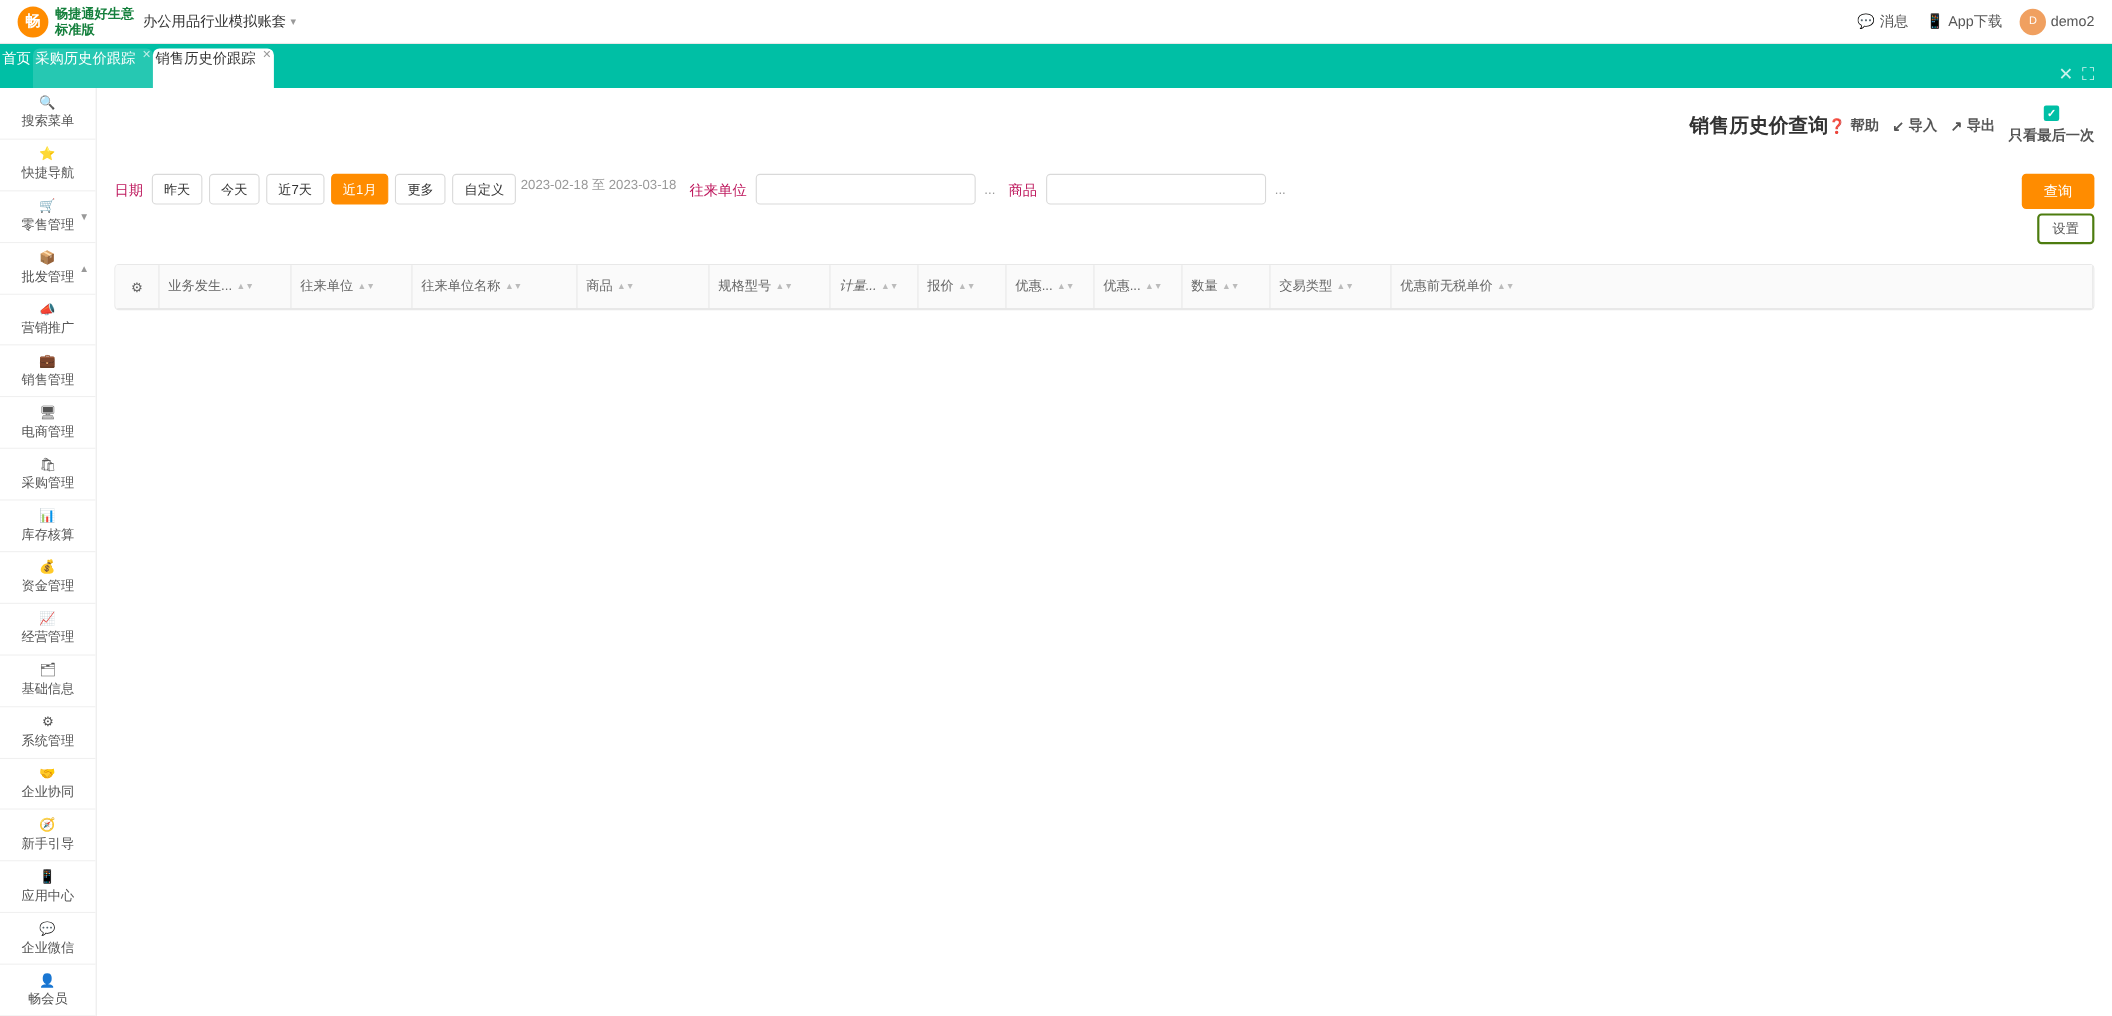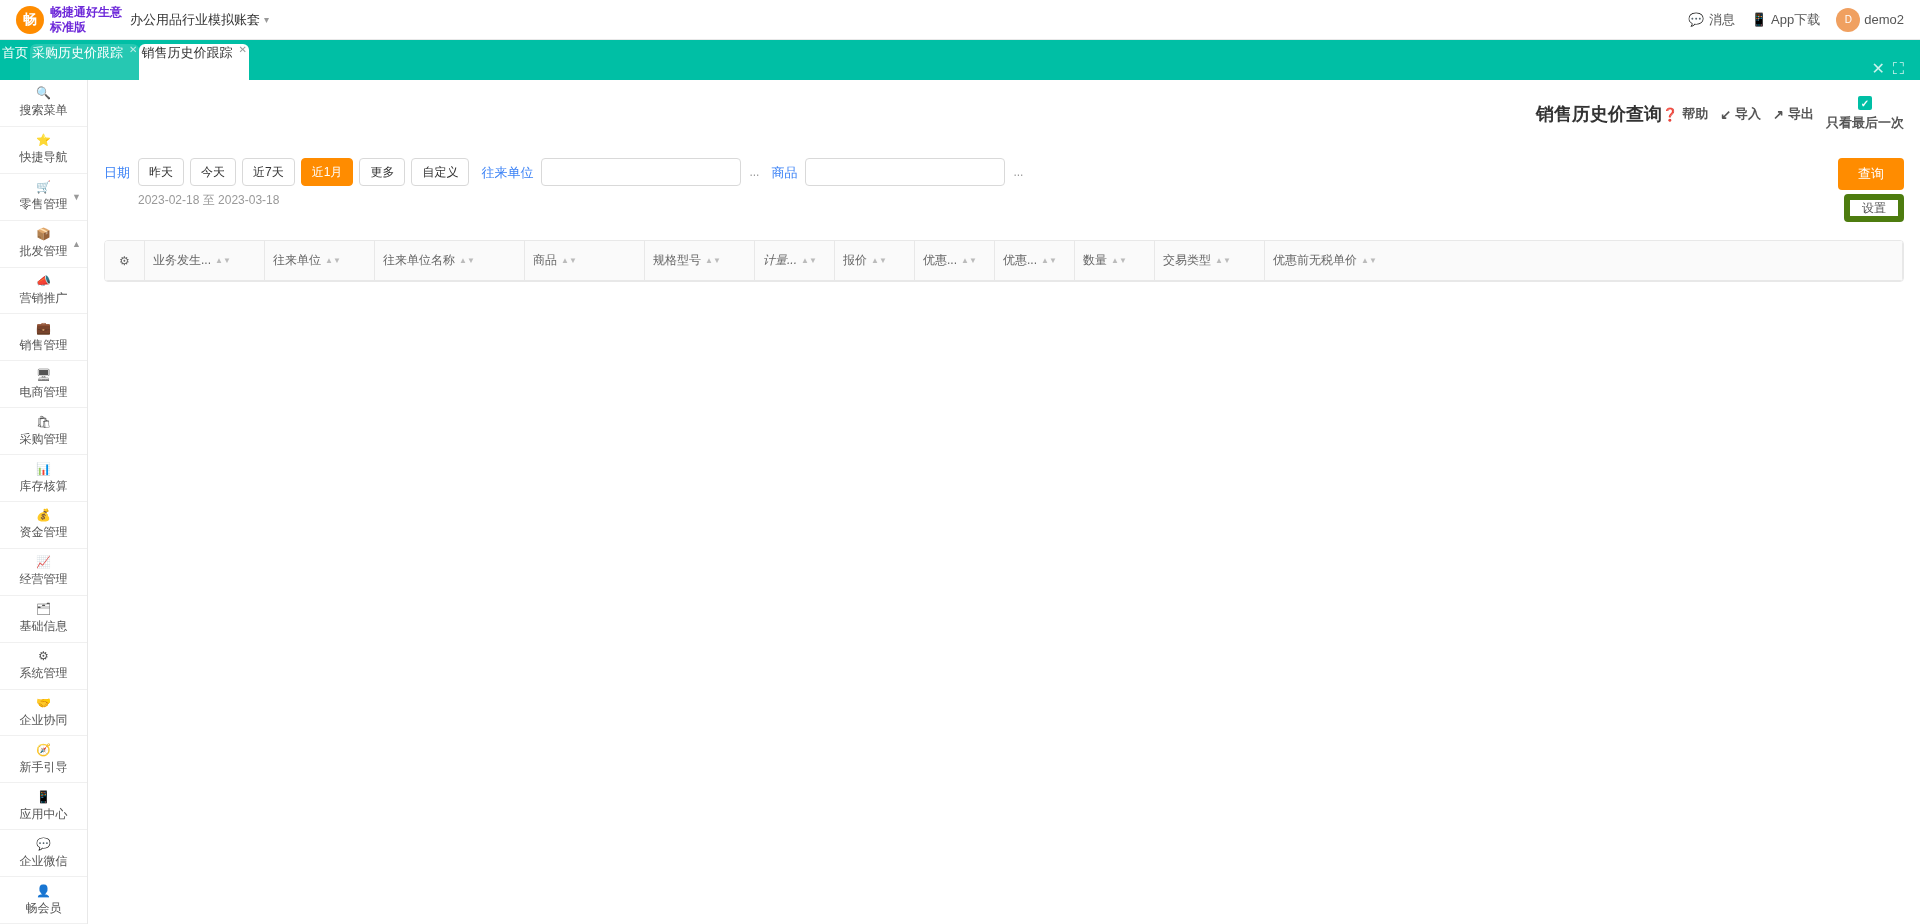--- a/index.html
+++ b/index.html
@@ -13,21 +13,21 @@
       align-items: center;
       justify-content: space-between;
       padding: 0 16px;
       border-bottom: 1px solid #e8e8e8;
       flex-shrink: 0;
     }
     .top-bar-left { display: flex; align-items: center; gap: 8px; }
     .logo-area { display: flex; align-items: center; gap: 6px; }
     .logo-icon { width: 28px; height: 28px; background: #ff8c00; border-radius: 50%; display: flex; align-items: center; justify-content: center; }
     .logo-icon span { color: #fff; font-size: 14px; font-weight: bold; }
-    .logo-text { font-size: 12px; color: #6d28d9; font-weight: bold; line-height: 1.2; }
+    .logo-text { font-size: 12px; color: #15803d; font-weight: bold; line-height: 1.2; }
     .app-selector { display: flex; align-items: center; gap: 4px; color: #333; font-size: 13px; cursor: pointer; }
     .app-selector .arrow { color: #999; font-size: 10px; }
     .top-bar-right { display: flex; align-items: center; gap: 16px; color: #555; font-size: 13px; }
     .top-bar-right .item { display: flex; align-items: center; gap: 4px; cursor: pointer; }
     .avatar { width: 24px; height: 24px; border-radius: 50%; background: #f0a060; display: flex; align-items: center; justify-content: center; color: white; font-size: 10px; }
 
     
     .tab-bar {
       height: 40px;
       background: #00bfa5;
@@ -121,22 +121,22 @@
     .filter-bar {
       background: #fff;
       padding: 10px 0 10px 0;
       margin-bottom: 8px;
       display: flex;
       align-items: flex-start;
       gap: 12px;
       flex-wrap: wrap;
     }
     .filter-group { display: flex; align-items: flex-start; gap: 8px; }
-    .filter-label { color: #3b82f6; font-size: 13px; padding-top: 6px; white-space: nowrap; }
-    .filter-options { display: flex; flex-direction: column; gap: 4px; }
+    .filter-label { color: #be185d; font-size: 13px; padding-top: 6px; white-space: nowrap; }
+    .filter-options { display: flex; flex-direction: row; gap: 4px; }
     .filter-btns { display: flex; align-items: center; gap: 6px; }
     .filter-btn {
       height: 28px;
       padding: 0 10px;
       border: 1px solid #d9d9d9;
       border-radius: 4px;
       background: #fff;
       cursor: pointer;
       font-size: 12px;
       color: #333;
@@ -165,21 +165,21 @@
       border: none;
       border-radius: 4px;
       color: #fff;
       cursor: pointer;
       font-size: 13px;
     }
     .setting-btn {
       height: 28px;
       padding: 0 12px;
       background: #fff;
-      border: 6px solid #4d7c0f;
+      border: 2px solid #4d7c0f;
       border-radius: 4px;
       color: #555;
       cursor: pointer;
       font-size: 12px;
       text-align: center;
     }
     .filter-right { margin-left: auto; display: flex; flex-direction: column; align-items: flex-end; gap: 4px; }
 
     
     .table-container { border: 1px solid #e8e8e8; border-radius: 4px; overflow: hidden; }

